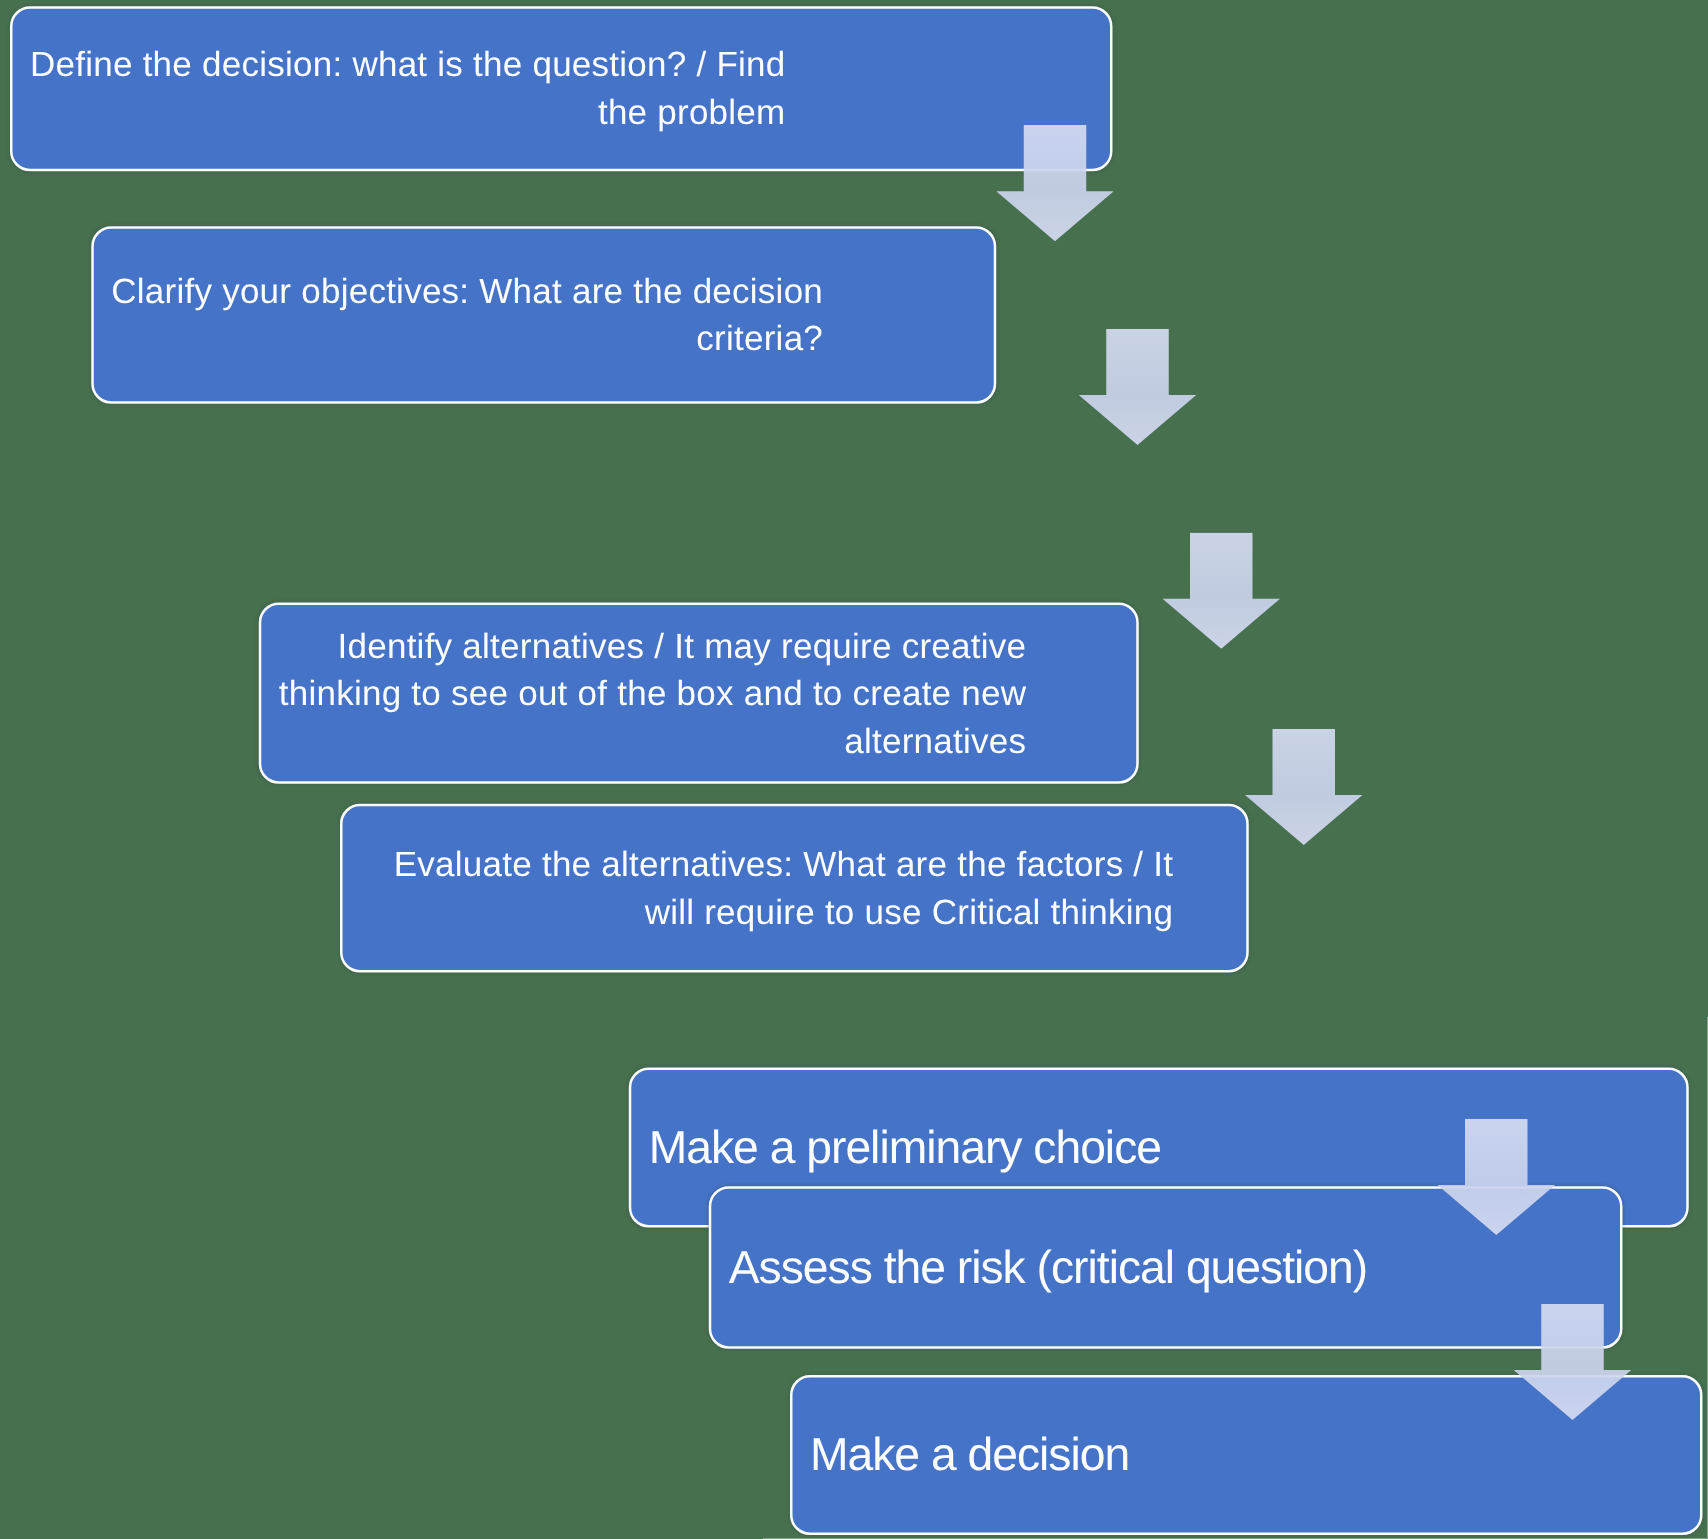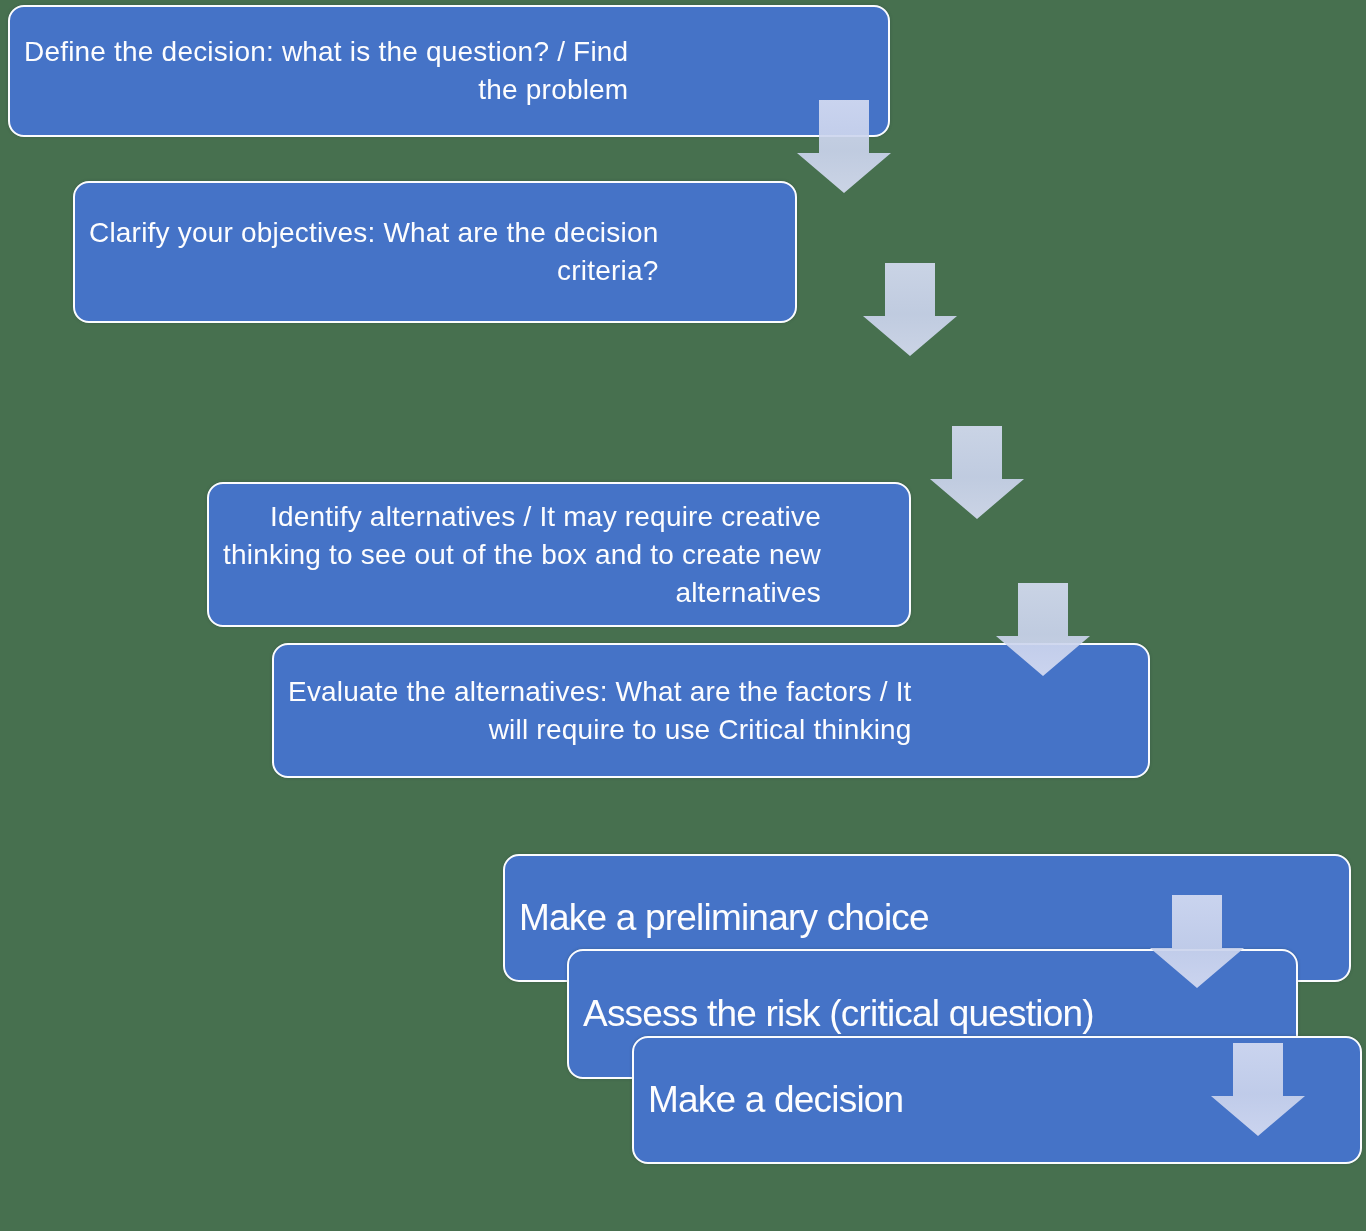--- a/index.html
+++ b/index.html
@@ -42,24 +42,24 @@
     font-size: 37px;
     line-height: 42px;
     letter-spacing: -0.8px;
   }
 
   
   .b1 { left: 8px;   top: 5px;    width: 882px; height: 132px; }
   .b2 { left: 73px;  top: 160px;  width: 724px; height: 142px; margin-top: 21px; }
   .b3 { left: 141px; top: 322px;  width: 879px; height: 145px; }
   .b4 { left: 207px; top: 482px;  width: 704px; height: 145px; }
-  .b5 { left: 272px; top: 643px;  width: 878px; height: 135px; }
+  .b5 { left: 272px; top: 643px;  width: 727px; height: 135px; padding-left: 27px; }
   .b6 { left: 503px; top: 806px;  width: 848px; height: 128px; margin-top: 48px; }
   .b7 { left: 567px; top: 949px;  width: 731px; height: 130px; }
-  .b8 { left: 632px; top: 1036px; width: 730px; height: 128px; }
+  .b8 { left: 632px; top: 1100px; width: 730px; height: 128px; }
 
   .arrow {
     position: absolute;
     width: 94px;
     height: 93px;
     background: linear-gradient(180deg, rgba(213,220,242,0.92) 0%, rgba(202,211,236,0.92) 55%, rgba(214,220,242,0.92) 100%);
     clip-path: polygon(22px 0px, 72px 0px, 72px 53px, 94px 53px, 47px 93px, 0px 53px, 22px 53px);
     z-index: 5;
   }
 

